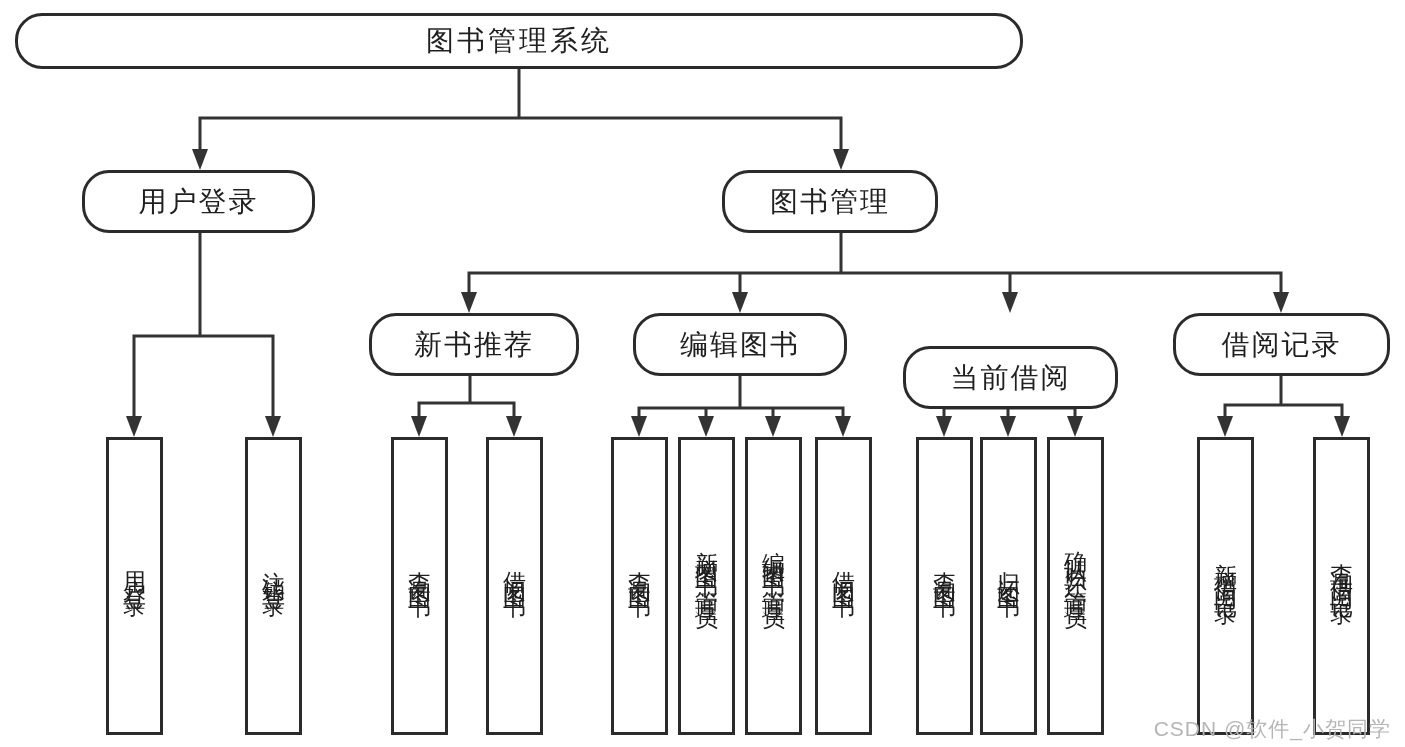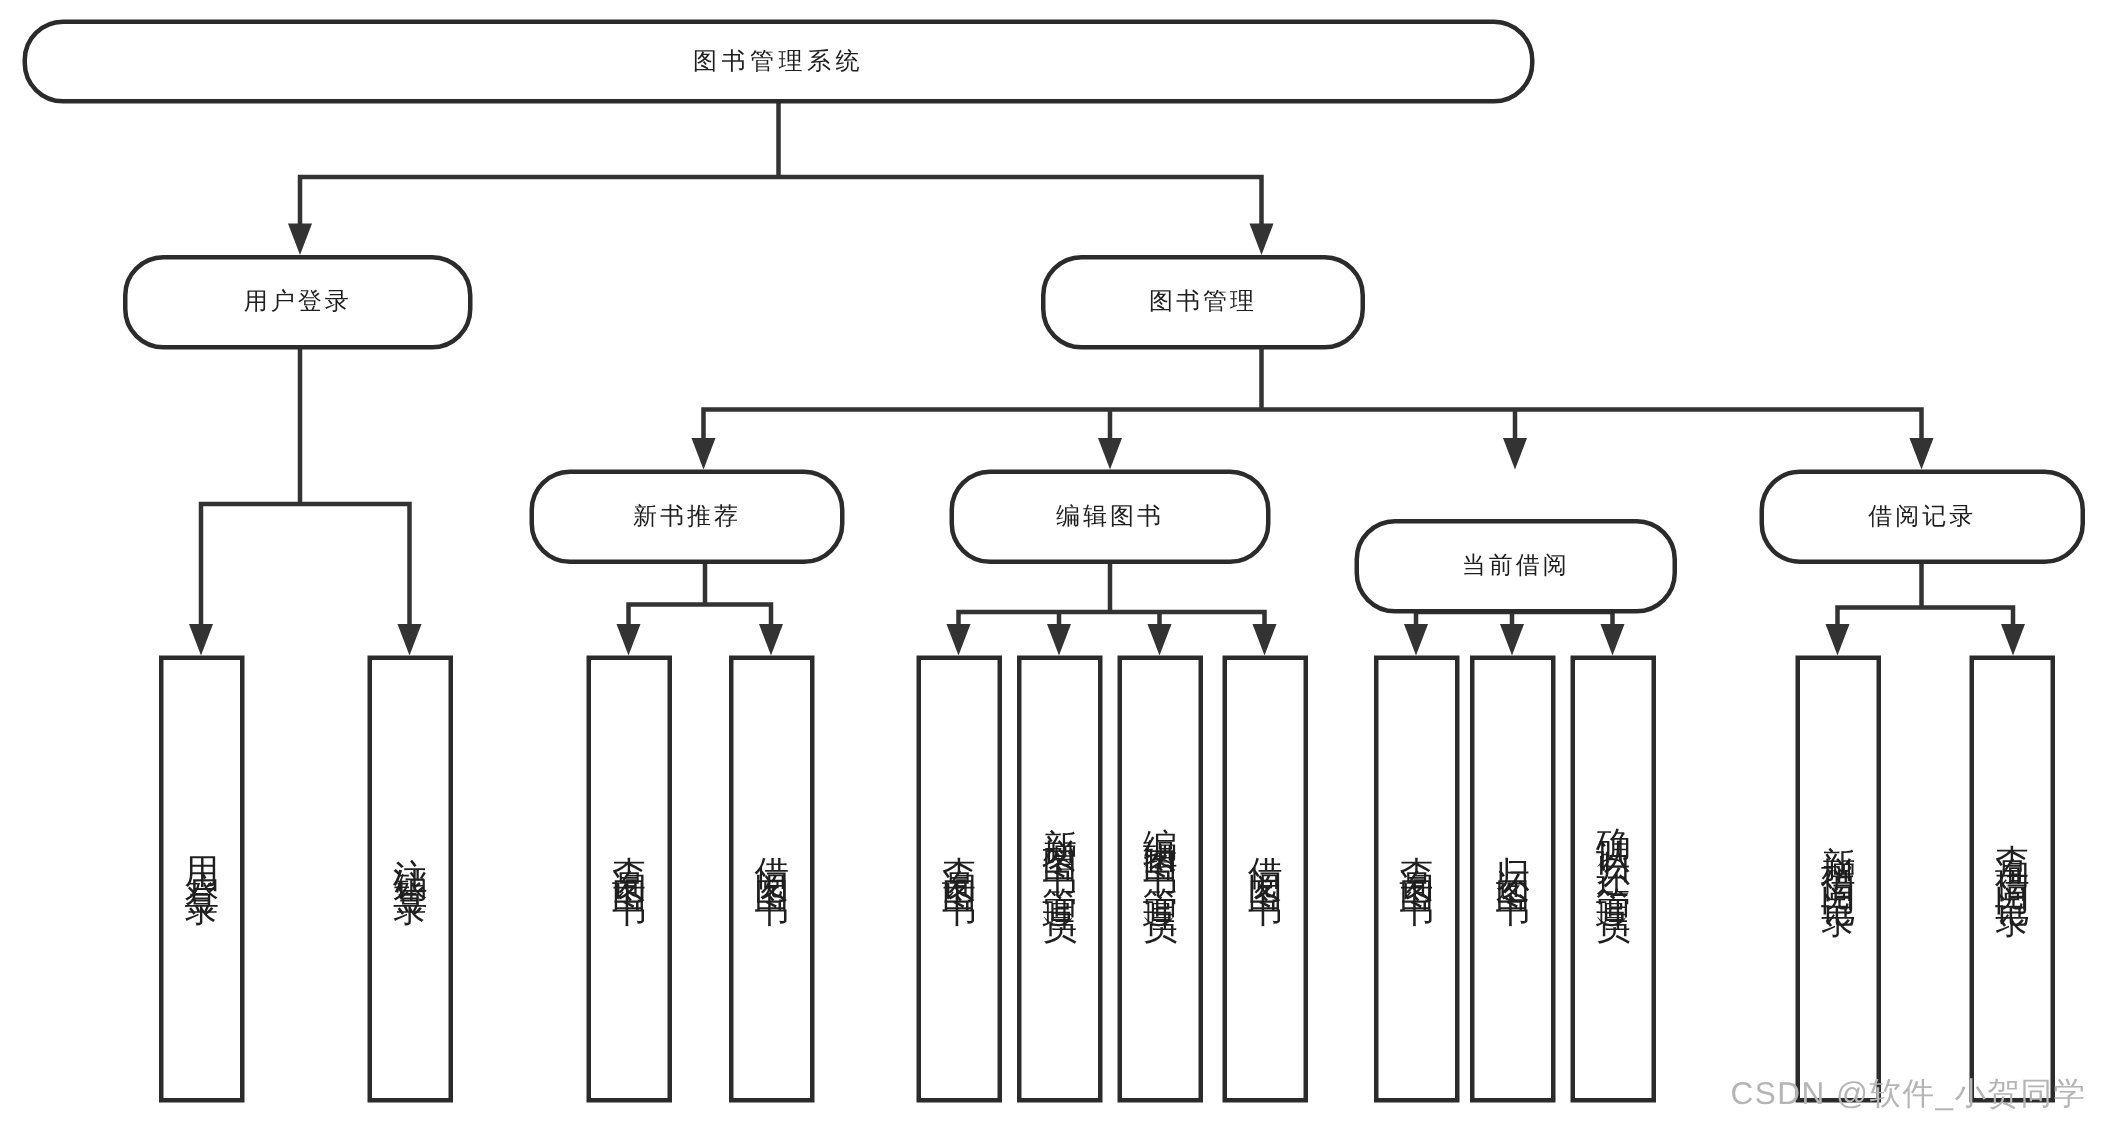--- a/index.html
+++ b/index.html
@@ -15,21 +15,21 @@
     font-family:"Liberation Sans",sans-serif;overflow:hidden;
   }
   .connectors{position:absolute;left:0;top:0;width:1405px;height:747px;}
   .connectors path{stroke:var(--line);stroke-width:3;fill:none;stroke-linecap:square;}
   .connectors polygon{fill:var(--line);stroke:none;}
   .box{
     position:absolute;box-sizing:border-box;border:3px solid var(--border);
     background:var(--background);color:var(--text);
     display:flex;align-items:center;justify-content:center;text-align:center;
   }
-  .h-box{font-size:16px;letter-spacing:2px;border-radius:27px;}
+  .h-box{font-size:28px;letter-spacing:2px;border-radius:27px;}
   .lvl1{left:15px;top:13px;width:1008px;height:56px;letter-spacing:3px;}
   .lvl2,.lvl3{height:63px;}
   .v-box{top:437px;width:57px;height:298px;font-size:23px;padding-bottom:34px;}
   .v-box span{writing-mode:vertical-rl;text-orientation:mixed;letter-spacing:8px;line-height:1;}
   .watermark{
     position:absolute;right:14px;bottom:4px;font-size:21px;letter-spacing:1px;
     color:var(--watermark);white-space:nowrap;
   }
 </style>
 </head>
@@ -66,23 +66,23 @@
       <polygon points="1000,416 1016,416 1008,437"></polygon>
       <polygon points="1067,416 1083,416 1075,437"></polygon>
       <polygon points="1217,416 1233,416 1225,437"></polygon>
       <polygon points="1334,416 1350,416 1342,437"></polygon>
     </g>
   </svg>
 
   <div class="box h-box lvl1">图书管理系统</div>
 
   <div class="box h-box lvl2" style="left:82px;top:170px;width:233px;">用户登录</div>
-  <div class="box h-box lvl2" style="left:694px;top:170px;width:216px;">图书管理</div>
+  <div class="box h-box lvl2" style="left:722px;top:170px;width:216px;">图书管理</div>
 
-  <div class="box h-box lvl3" style="left:353px;top:313px;width:210px;">新书推荐</div>
+  <div class="box h-box lvl3" style="left:369px;top:313px;width:210px;">新书推荐</div>
   <div class="box h-box lvl3" style="left:633px;top:313px;width:214px;">编辑图书</div>
   <div class="box h-box lvl3" style="left:903px;top:313px;width:215px;margin-top:33px;">当前借阅</div>
   <div class="box h-box lvl3" style="left:1173px;top:313px;width:217px;">借阅记录</div>
 
   <div class="box v-box" style="left:106px;">
       <span>用户登录</span>
     </div>
   <div class="box v-box" style="left:245px;">
       <span>注销登录</span>
     </div>

